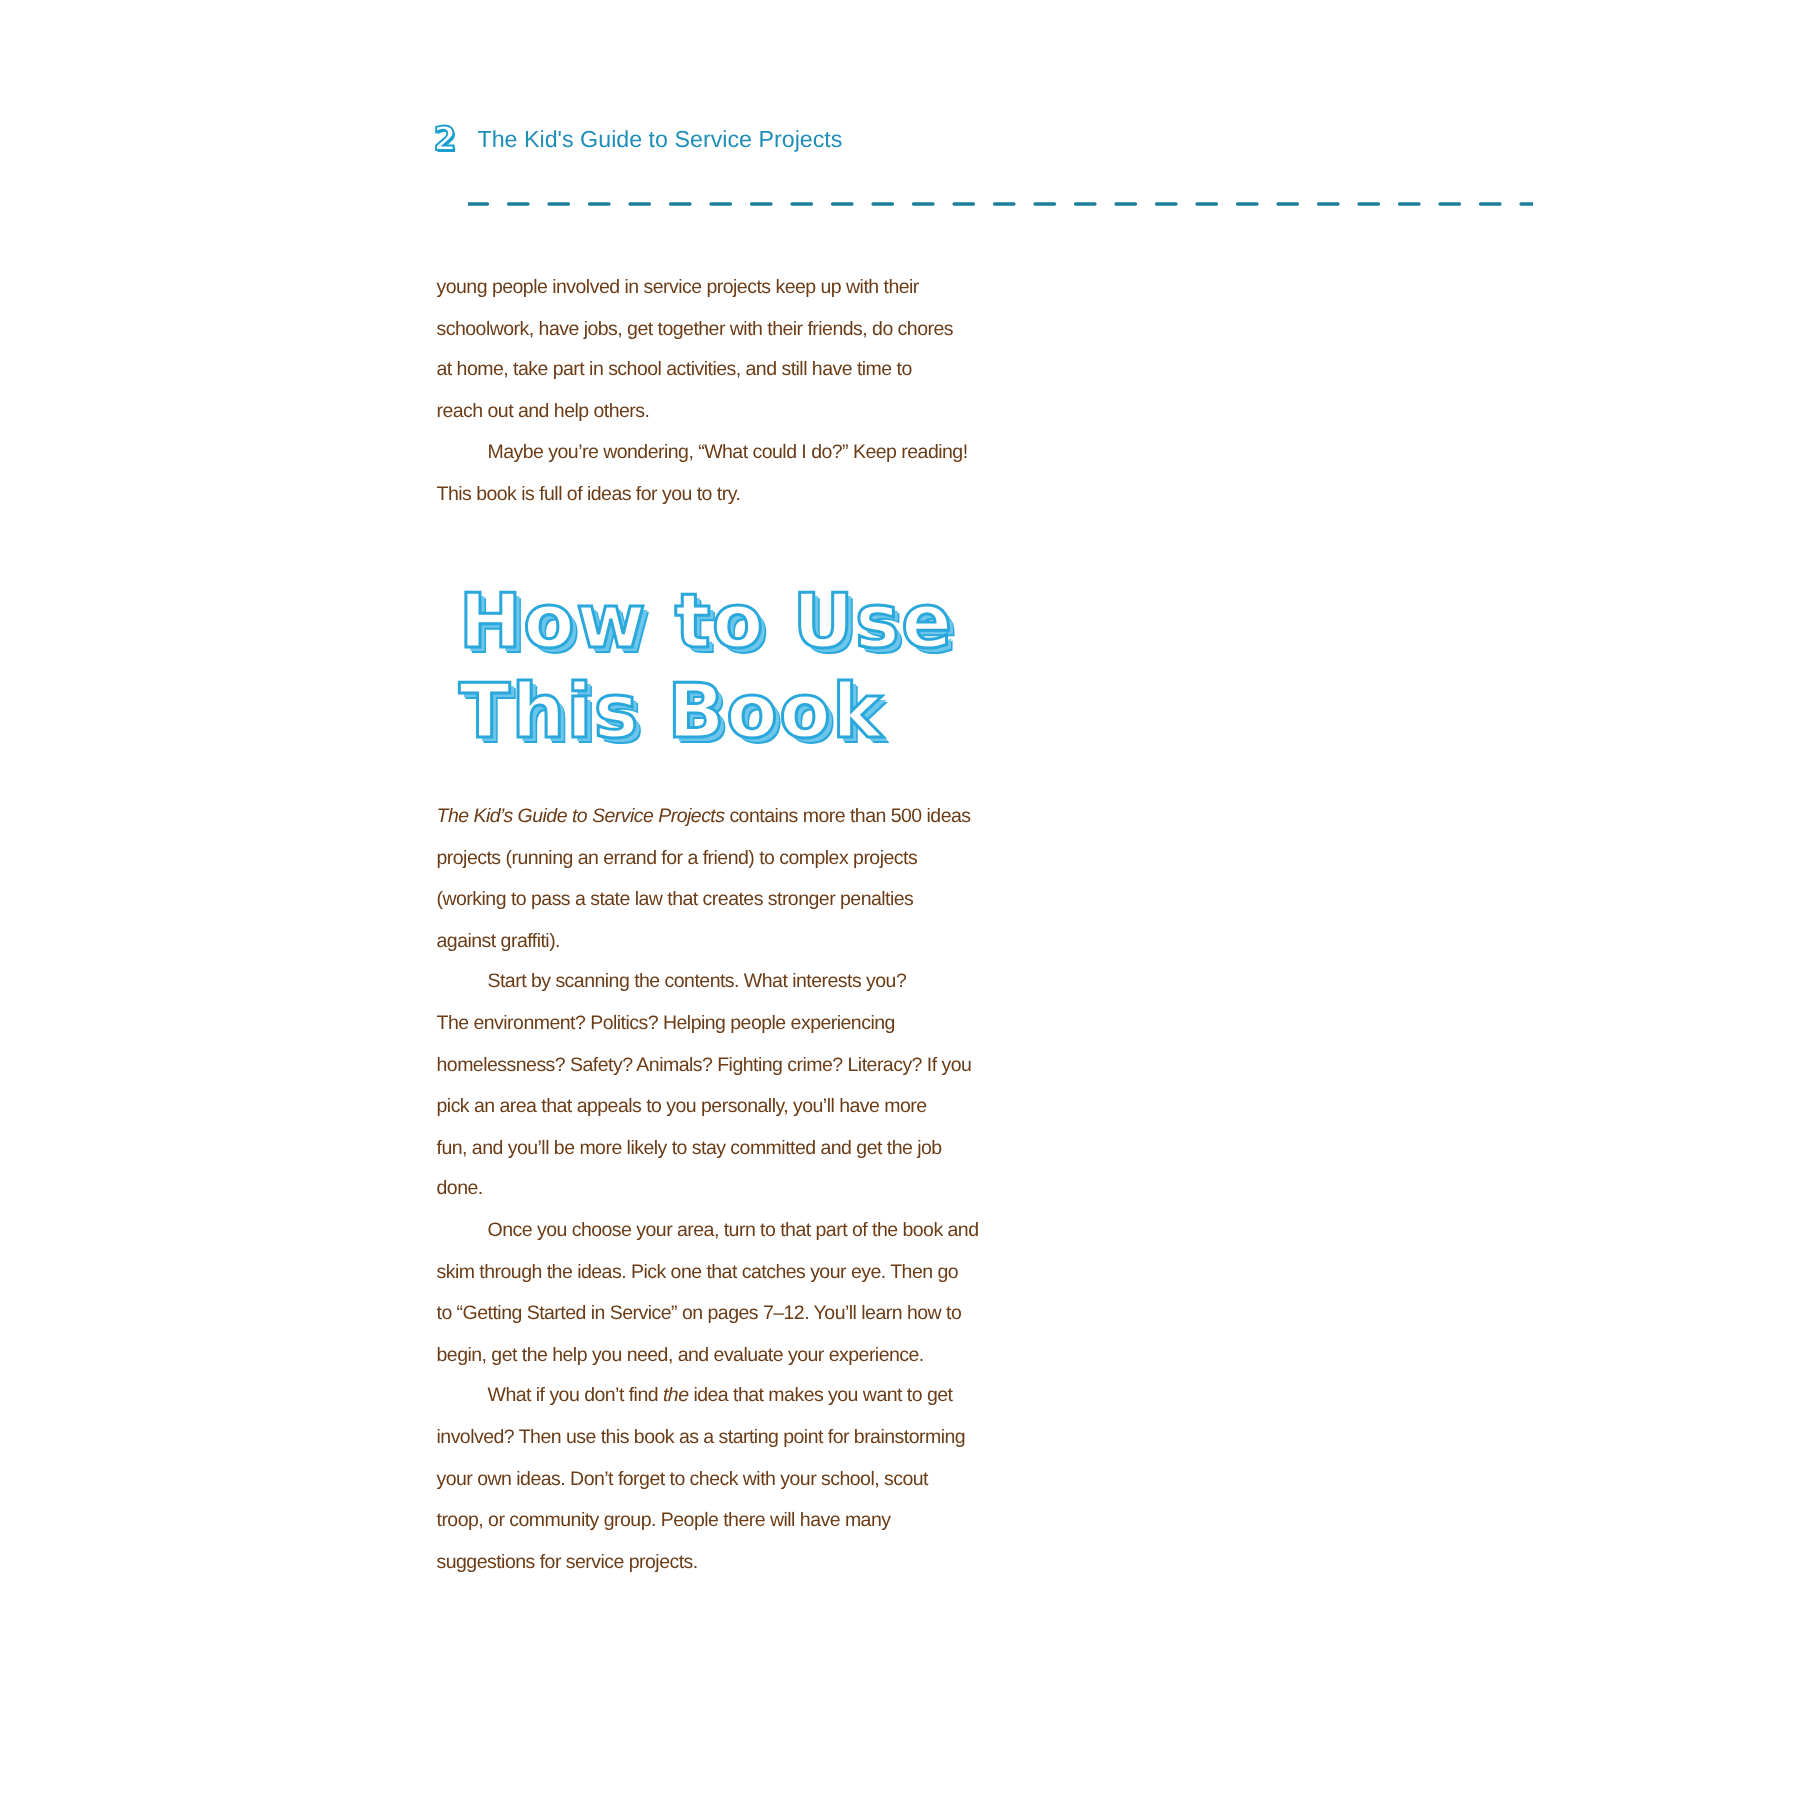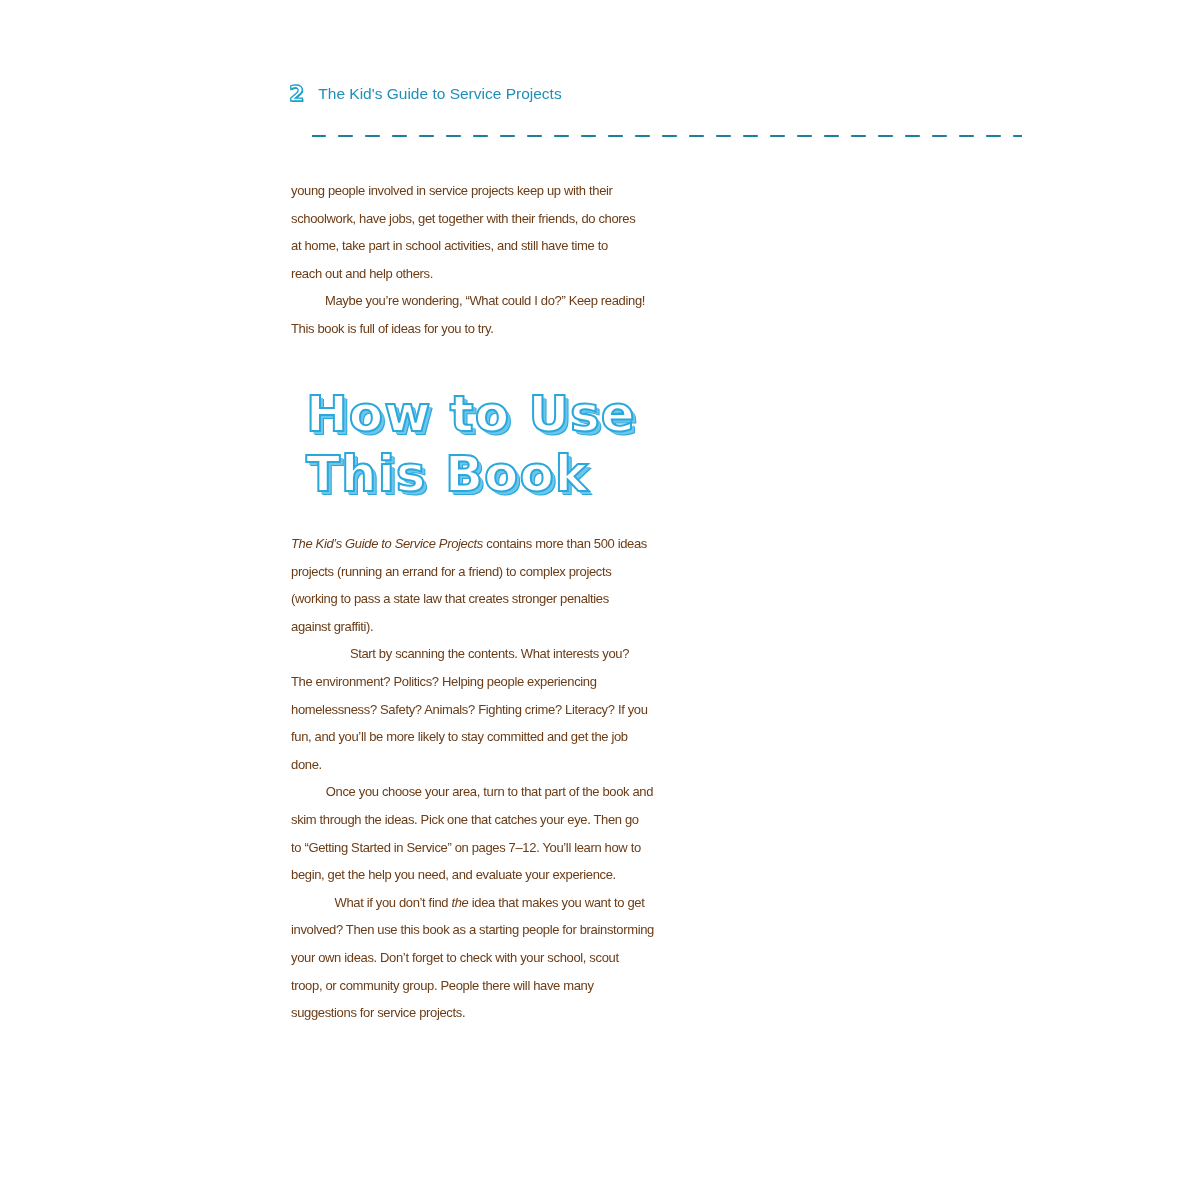--- a/index.html
+++ b/index.html
@@ -6,21 +6,21 @@
   body { width: 1200px; height: 1200px; position: relative; overflow: hidden; }
   .page { position: absolute; left: 0; top: 0; width: 1200px; height: 1200px; background: #fff; }
   .running-head { position: absolute; left: 289px; top: 80px; height: 28px; display: flex; align-items: center; }
   .page-num { font-family: "DejaVu Sans", sans-serif; font-weight: bold; font-size: 22px; color: #ffffff;
     -webkit-text-stroke: 1.3px #1a9fcf; text-shadow: 1px 1px 0 #1a9fcf; margin-right: 14px; line-height: 28px; }
   .run-title { font-family: "Liberation Sans", sans-serif; font-size: 15.5px; color: #1f8fb8; line-height: 28px; }
   .rule { position: absolute; left: 312px; top: 133px; width: 710px; height: 6px; }
   .body-text { position: absolute; left: 291px; font-family: "Liberation Sans", sans-serif; font-size: 13px;
     color: #6b3c16; letter-spacing: -0.35px; }
   .line { height: 27.6px; line-height: 27.6px; white-space: pre; }
-  .indent { padding-left: 34px; text-align: center; }
+  .indent { padding-left: 34px; }
   .heading { position: absolute; left: 290px; top: 384px; font-family: "DejaVu Sans", sans-serif; font-weight: bold;
     font-size: 50px; line-height: 60px; color: #ffffff; -webkit-text-stroke: 2px #2aa8dc;
     text-shadow: 3px 3px 0 #6cc6ec, 4px 4px 0 #2aa8dc; letter-spacing: 1px; margin-left: 16px; }
   .heading div { height: 60px; }
   i { font-style: italic; }
 </style>
 </head>
 <body>
 
 <div class="page">
@@ -50,28 +50,29 @@
 
   <div class="body-text" style="top:530px;">
     <div class="line"><i>The Kid’s Guide to Service Projects</i><span> contains more than 500 ideas</span></div>
     <div class="line">projects (running an errand for a friend) to complex projects</div>
     <div class="line">(working to pass a state law that creates stronger penalties</div>
     <div class="line">against graffiti).</div>
 
     <div class="line indent">Start by scanning the contents. What interests you?</div>
     <div class="line">The environment? Politics? Helping people experiencing</div>
     <div class="line">homelessness? Safety? Animals? Fighting crime? Literacy? If you</div>
+    <div class="line">pick an area that appeals to you personally, you’ll have more</div>
     <div class="line">fun, and you’ll be more likely to stay committed and get the job</div>
     <div class="line">done.</div>
 
     <div class="line indent">Once you choose your area, turn to that part of the book and</div>
     <div class="line">skim through the ideas. Pick one that catches your eye. Then go</div>
     <div class="line">to “Getting Started in Service” on pages 7–12. You’ll learn how to</div>
     <div class="line">begin, get the help you need, and evaluate your experience.</div>
 
     <div class="line indent"><span>What if you don’t find </span><i>the</i><span> idea that makes you want to get</span></div>
-    <div class="line">involved? Then use this book as a starting people for brainstorming</div>
+    <div class="line">involved? Then use this book as a starting point for brainstorming</div>
     <div class="line">your own ideas. Don’t forget to check with your school, scout</div>
     <div class="line">troop, or community group. People there will have many</div>
     <div class="line">suggestions for service projects.</div>
   </div>
 
 </div>
 
 </body></html>

